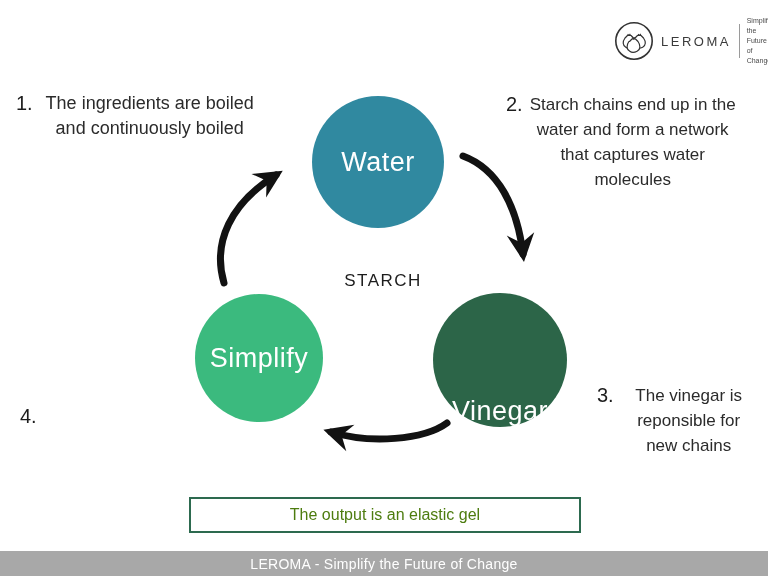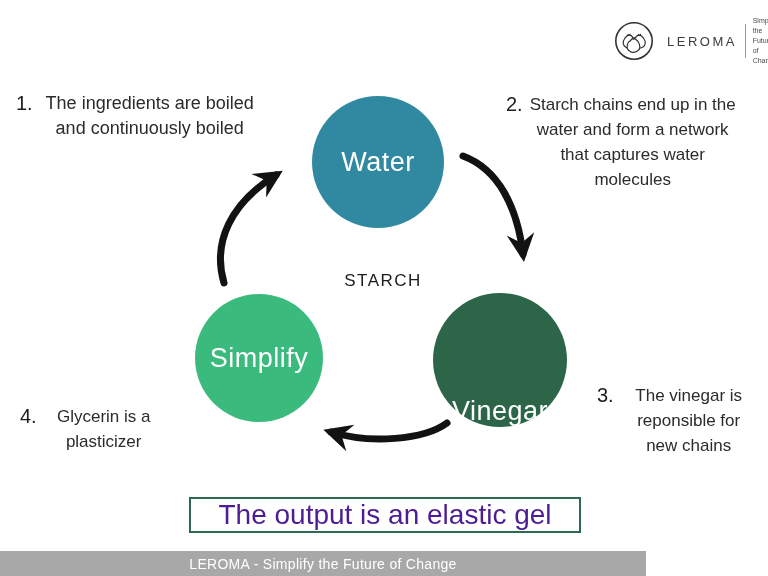--- a/index.html
+++ b/index.html
@@ -8,21 +8,21 @@
     font-family:"Liberation Sans", sans-serif;color:var(--text,#2e2e2e);
   }
   .title{
     position:absolute;left:0;right:0;top:22px;text-align:center;
     font-size:35px;font-weight:600;letter-spacing:.5px;color:#161616;
     font-family:"DejaVu Sans", sans-serif;
   }
   
   .logo{position:absolute;left:614px;top:16px;display:flex;align-items:center;}
   .logo-icon{width:40px;height:40px;flex:0 0 auto;}
-  .logo-brand{margin-left:13px;font-size:13px;font-weight:500;letter-spacing:2.5px;color:#3b3b3b;}
+  .logo-brand{margin-left:7px;font-size:13px;font-weight:500;letter-spacing:2.5px;color:#3b3b3b;}
   .logo-divider{width:1px;height:34px;background:#9a9a9a;margin:0 7px 0 8px;}
   .logo-tagline{font-size:7px;line-height:10px;color:#4a4a4a;}
   
   .step{position:absolute;display:flex;align-items:flex-start;}
   .step-num{font-size:20px;font-weight:500;color:#1d1d1d;line-height:24px;}
   .step-text{text-align:center;color:#2b2b2b;}
   .step1 .step-num{margin-right:3px;}
   .step2 .step-num{margin-right:5px;}
   .step3 .step-num,.step4 .step-num{margin-right:11px;}
   .step1 .step-text{width:228px;font-size:18px;line-height:25px;}
@@ -45,25 +45,25 @@
     position:absolute;left:318px;top:271px;width:130px;text-align:center;
     font-size:17px;font-weight:400;letter-spacing:1.5px;color:#1c1c1c;
   }
   
   .arrows{position:absolute;left:0;top:0;width:768px;height:576px;pointer-events:none;}
   
   .output-box{
     position:absolute;left:189px;top:497px;width:388px;height:32px;
     background:#ffffff;border:2px solid var(--box-border,#2d6a4f);
     display:flex;align-items:center;justify-content:center;
-    font-size:28px;color:#4c1d95;
+    font-size:16px;color:#4d7c0f;
   }
   
   .footer{
-    position:absolute;left:0;bottom:0;width:646px;height:25px;
+    position:absolute;left:0;bottom:0;width:768px;height:25px;
     background:var(--footer-bg,#a6a6a6);display:flex;align-items:center;justify-content:center;
     color:#ffffff;font-size:14px;letter-spacing:.3px;
   }
 </style>
 </head>
 <body>
 
 <div class="slide">
 
 
@@ -96,21 +96,20 @@
     <div class="step-text">Starch chains end up in the water and form a network that captures water molecules</div>
   </div>
 
   <div class="step step3">
     <span class="step-num">3.</span>
     <div class="step-text">The vinegar is reponsible for new chains</div>
   </div>
 
   <div class="step step4">
     <span class="step-num">4.</span>
-    <div class="step-text">Glycerin is a plasticizer</div>
   </div>
 
   <div class="node node-water">
     <span>Water</span>
   </div>
   <div class="node node-glycerin">
     <span>Simplify</span>
   </div>
   <div class="node node-vinegar">
     <span>Vinegar</span>

